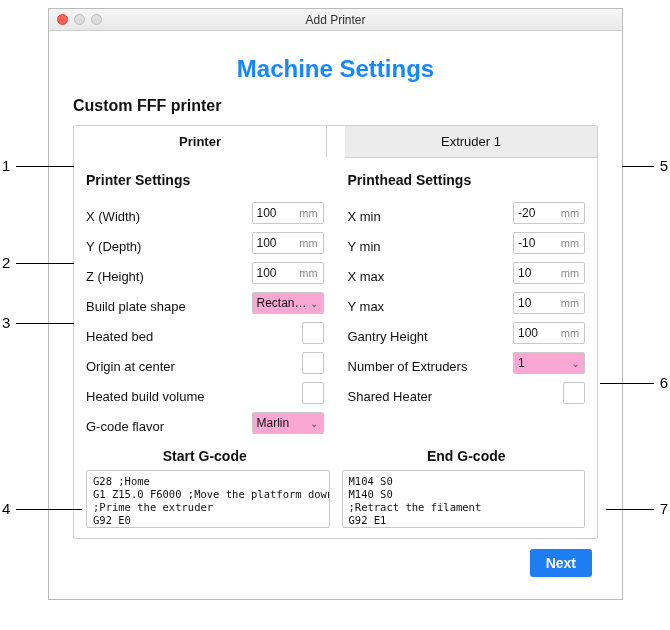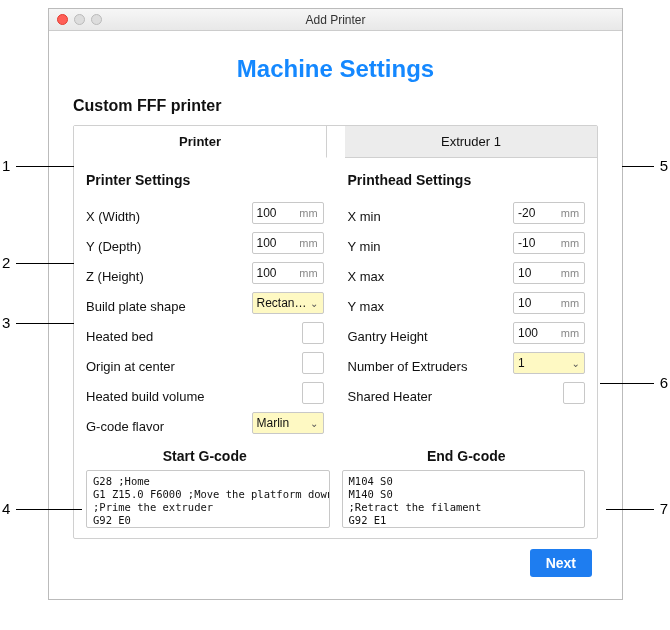--- a/index.html
+++ b/index.html
@@ -82,21 +82,21 @@
     background: #fff;
   }
   .valbox .v { width: 42px; padding: 0 4px; font-size: 12px; }
   .valbox .u { width: 28px; text-align: center; color: #888; font-size: 11px; border-left: 0px solid #eee; }
   .checkbox {
     width: 22px; height: 22px; border: 1px solid #c8c8c8; border-radius: 2px; background: #fff;
   }
   .select {
     width: 72px; height: 22px; border: 1px solid #c8c8c8; border-radius: 2px;
     display: flex; align-items: center; padding: 8px 4px; font-size: 12px; justify-content: space-between;
-    background: #fef9c3;
+    background: #f9a8d4;
   }
   .chev { font-size: 10px; color: #555; }
   .gcode-h { font-weight: 700; font-size: 14px; margin: 8px 12px 6px 12px; }
   .gcode-row { display: flex; gap: 12px; padding: 0 12px 10px 12px; }
   .gcode {
     flex: 1;
     border: 1px solid #c8c8c8;
     border-radius: 2px;
     height: 58px;
     font-family: ui-monospace, Menlo, Consolas, monospace;

